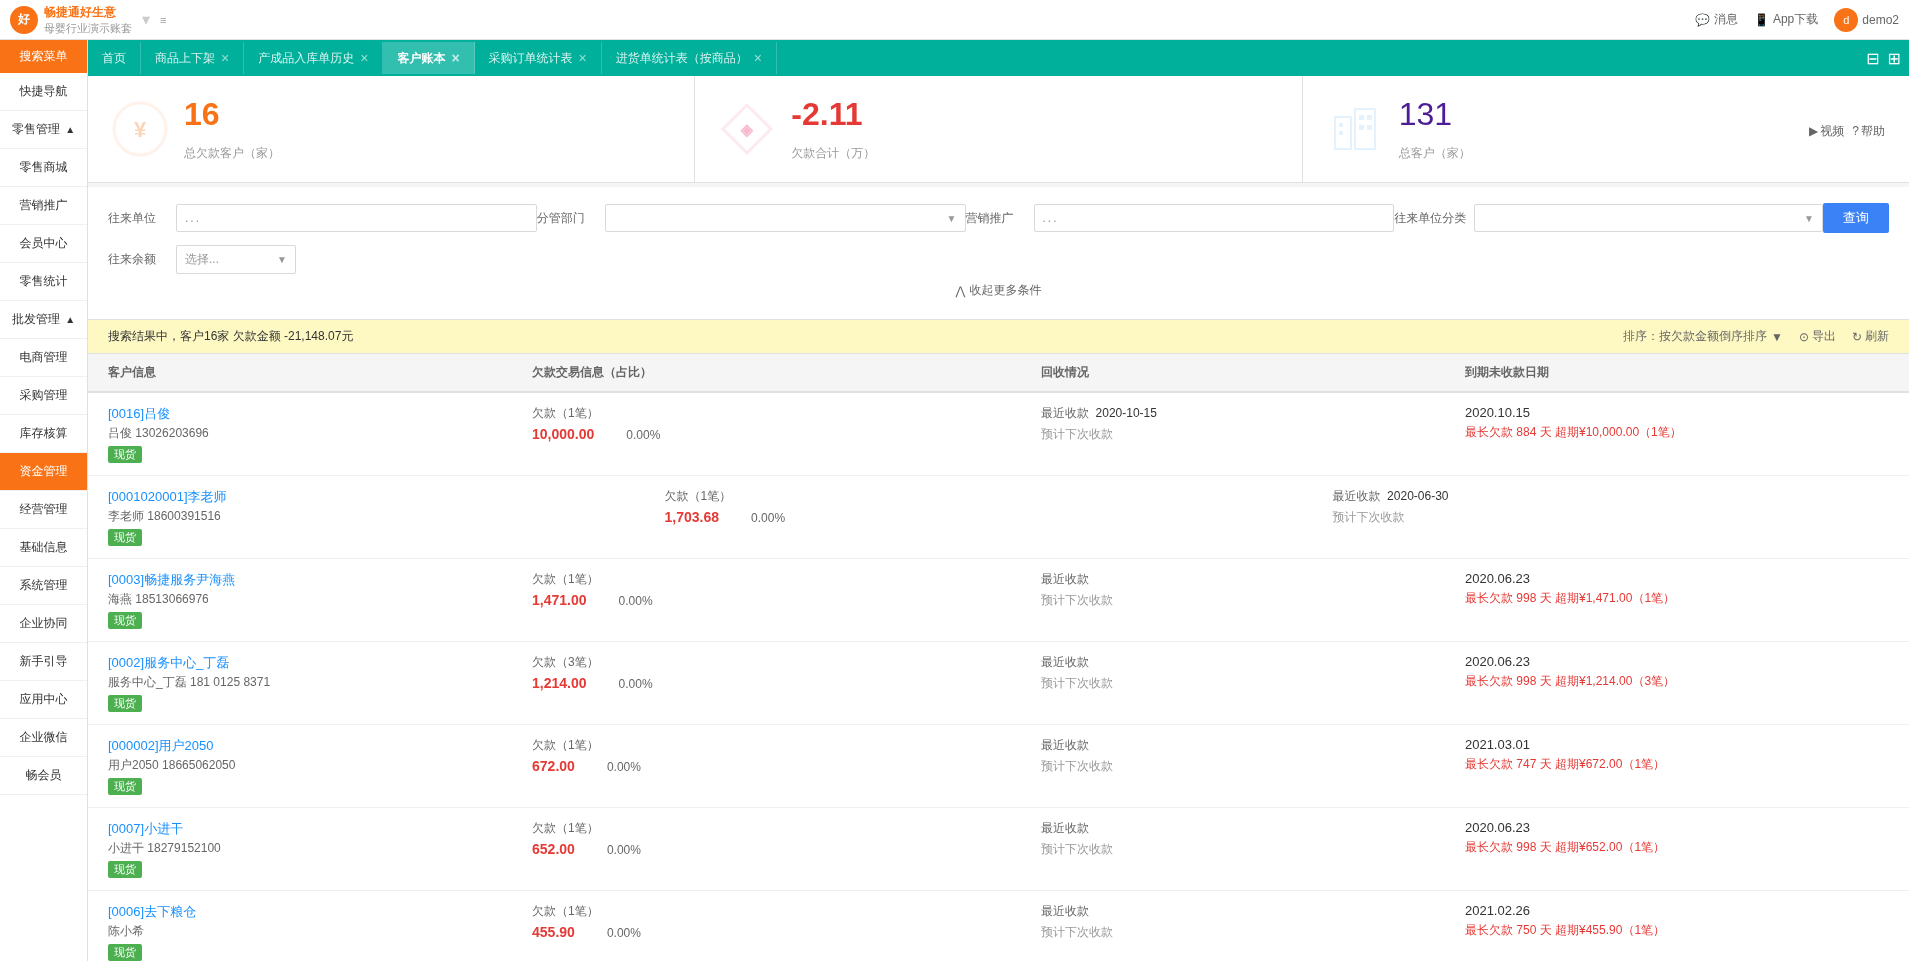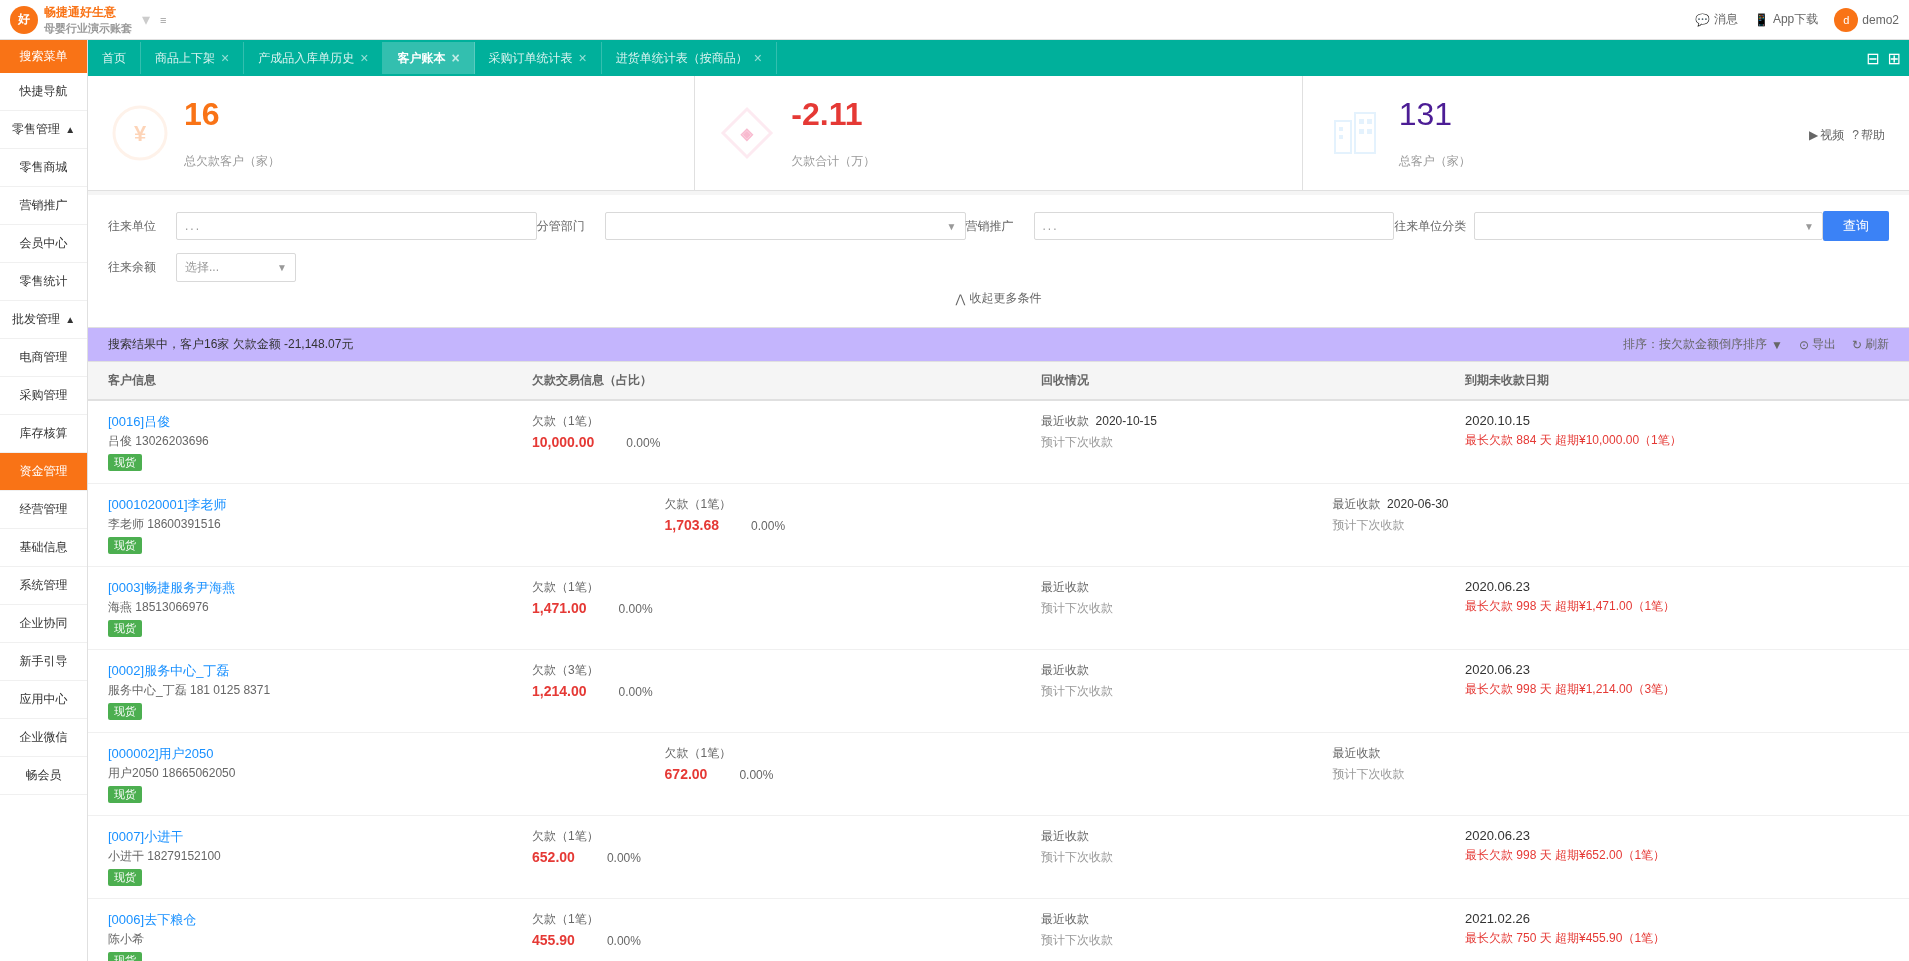--- a/index.html
+++ b/index.html
@@ -37,42 +37,42 @@
     .content-area { padding: 0; }
 
     
     .stats-row { display: flex; background: #fff; border-bottom: 1px solid #e0e0e0; }
     .stat-card { flex: 1; padding: 20px 24px; display: flex; align-items: center; gap: 16px; border-right: 1px solid #e0e0e0; }
     .stat-card:last-child { border-right: none; }
     .stat-icon { width: 56px; height: 56px; opacity: 0.3; display: flex; align-items: center; justify-content: center; font-size: 40px; }
     .stat-icon-orange { color: #f97316; }
     .stat-icon-pink { color: #e91e63; }
     .stat-icon-blue { color: #2196f3; }
-    .stat-info { display: flex; flex-direction: column; gap: 20px; }
+    .stat-info { display: flex; flex-direction: column; gap: 12px; }
     .stat-number { font-size: 32px; font-weight: bold; }
     .stat-number.orange { color: #f97316; }
     .stat-number.red { color: #e53935; }
     .stat-number.black { color: #4c1d95; font-weight: 400; }
     .stat-label { font-size: 12px; color: #999; }
     .stat-card-right { margin-left: auto; display: flex; gap: 8px; font-size: 12px; color: #666; align-items: flex-start; padding-top: 4px; }
 
     
     .filter-area { background: #fff; padding: 16px 20px; border-bottom: 1px solid #e0e0e0; margin-top: 4px; }
     .filter-row { display: flex; align-items: center; margin-bottom: 12px; }
     .filter-item { display: flex; align-items: center; gap: 8px; flex: 1; }
     .filter-label { font-size: 12px; color: #666; white-space: nowrap; min-width: 60px; }
     .filter-input { flex: 1; border: 1px solid #d9d9d9; border-radius: 2px; padding: 5px 8px; font-size: 12px; color: #333; background: #fff; display: flex; align-items: center; justify-content: space-between; cursor: pointer; min-height: 28px; }
     .filter-select { flex: 1; border: 1px solid #d9d9d9; border-radius: 2px; padding: 5px 8px; font-size: 12px; color: #999; background: #fff; display: flex; align-items: center; justify-content: space-between; cursor: pointer; min-height: 28px; }
     .filter-dots { color: #999; letter-spacing: 2px; }
     .filter-arrow { color: #999; font-size: 10px; }
     .search-btn { background: #3b82f6; color: white; border: none; padding: 6px 20px; border-radius: 2px; font-size: 13px; cursor: pointer; white-space: nowrap; }
     .collapse-btn { display: flex; align-items: center; justify-content: center; gap: 4px; color: #666; font-size: 12px; cursor: pointer; padding: 4px 0; }
 
     
-    .result-bar { display: flex; align-items: center; justify-content: space-between; padding: 8px 20px; background: #c4b5fd; border-bottom: 1px solid #e0e0e0; }
+    .result-bar { display: flex; align-items: center; justify-content: space-between; padding: 8px 20px; background: #fef9c3; border-bottom: 1px solid #e0e0e0; }
     .result-info { font-size: 12px; color: #333; }
     .result-actions { display: flex; gap: 16px; align-items: center; font-size: 12px; color: #666; }
     .sort-selector { display: flex; align-items: center; gap: 4px; cursor: pointer; }
 
     
     .table-container { background: #fff; margin: 0; }
     .table-header { display: flex; padding: 10px 20px; background: #f5f5f5; border-bottom: 2px solid #e0e0e0; font-size: 12px; color: #666; font-weight: bold; }
     .col-customer { flex: 2.5; }
     .col-debt { flex: 3; }
     .col-return { flex: 2.5; }
@@ -109,21 +109,21 @@
   </style>
 </head>
 <body>
 
 <div class="top-bar">
   <div class="top-bar-left">
     <div class="logo">
       <div class="logo-icon">好</div>
       <div>
         <div style="font-size:12px;color:#f97316;font-weight:bold;">畅捷通好生意</div>
-        <div style="font-size:11px;color:#999;font-weight:bold;">母婴行业演示账套</div>
+        <div style="font-size:11px;color:#999;">母婴行业演示账套</div>
       </div>
     </div>
     <span style="color:#ccc;font-size:16px;">▾</span>
     <span style="color:#999;font-size:11px;cursor:pointer;">≡</span>
   </div>
   <div class="top-bar-right">
     <span>
       <span>💬</span>
       <span>消息</span>
     </span>
@@ -434,20 +434,24 @@
               <div class="debt-count">欠款（1笔）</div>
               <div class="debt-row">
                 <span class="debt-amount">672.00</span>
                 <span class="percent-text" style="margin-left:16px;">0.00%</span>
               </div>
             </div>
             <div class="return-info col-return">
               <div class="return-label"><span>最近收款</span>&nbsp;&nbsp;<span class="return-date"></span></div>
               <div class="return-next">预计下次收款</div>
             </div>
+            <div class="due-info col-due">
+              <div class="due-date">2021.03.01</div>
+              <div class="due-overdue"><span>最长欠款 747 天</span>&nbsp;<span class="overdue-link">超期¥672.00（1笔）</span></div>
+            </div>
           </div>
 
           <div class="table-row">
             <div class="customer-info col-customer">
               <div class="customer-name">[0007]小进干</div>
               <div class="customer-phone">小进干  18279152100</div>
               <div class="customer-tag">现货</div>
             </div>
             <div class="debt-info col-debt">
               <div class="debt-count">欠款（1笔）</div>

